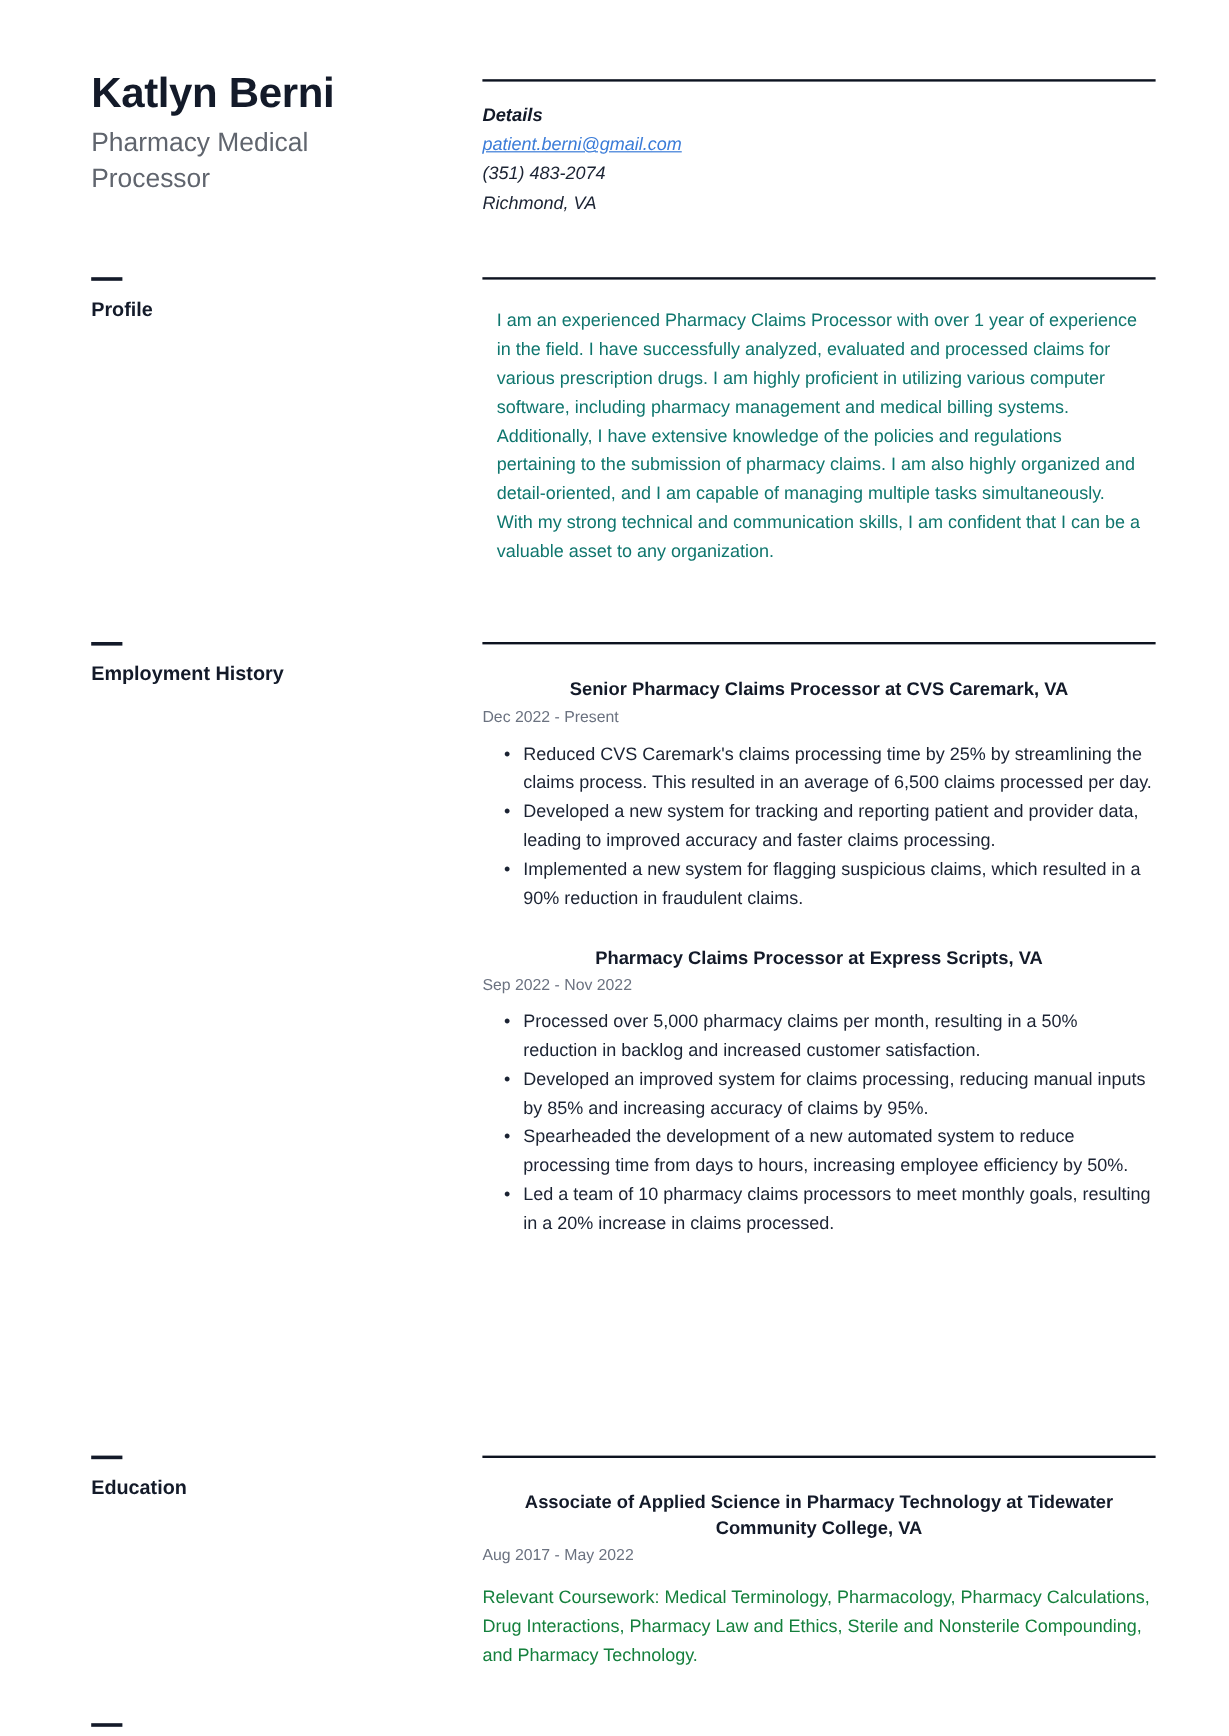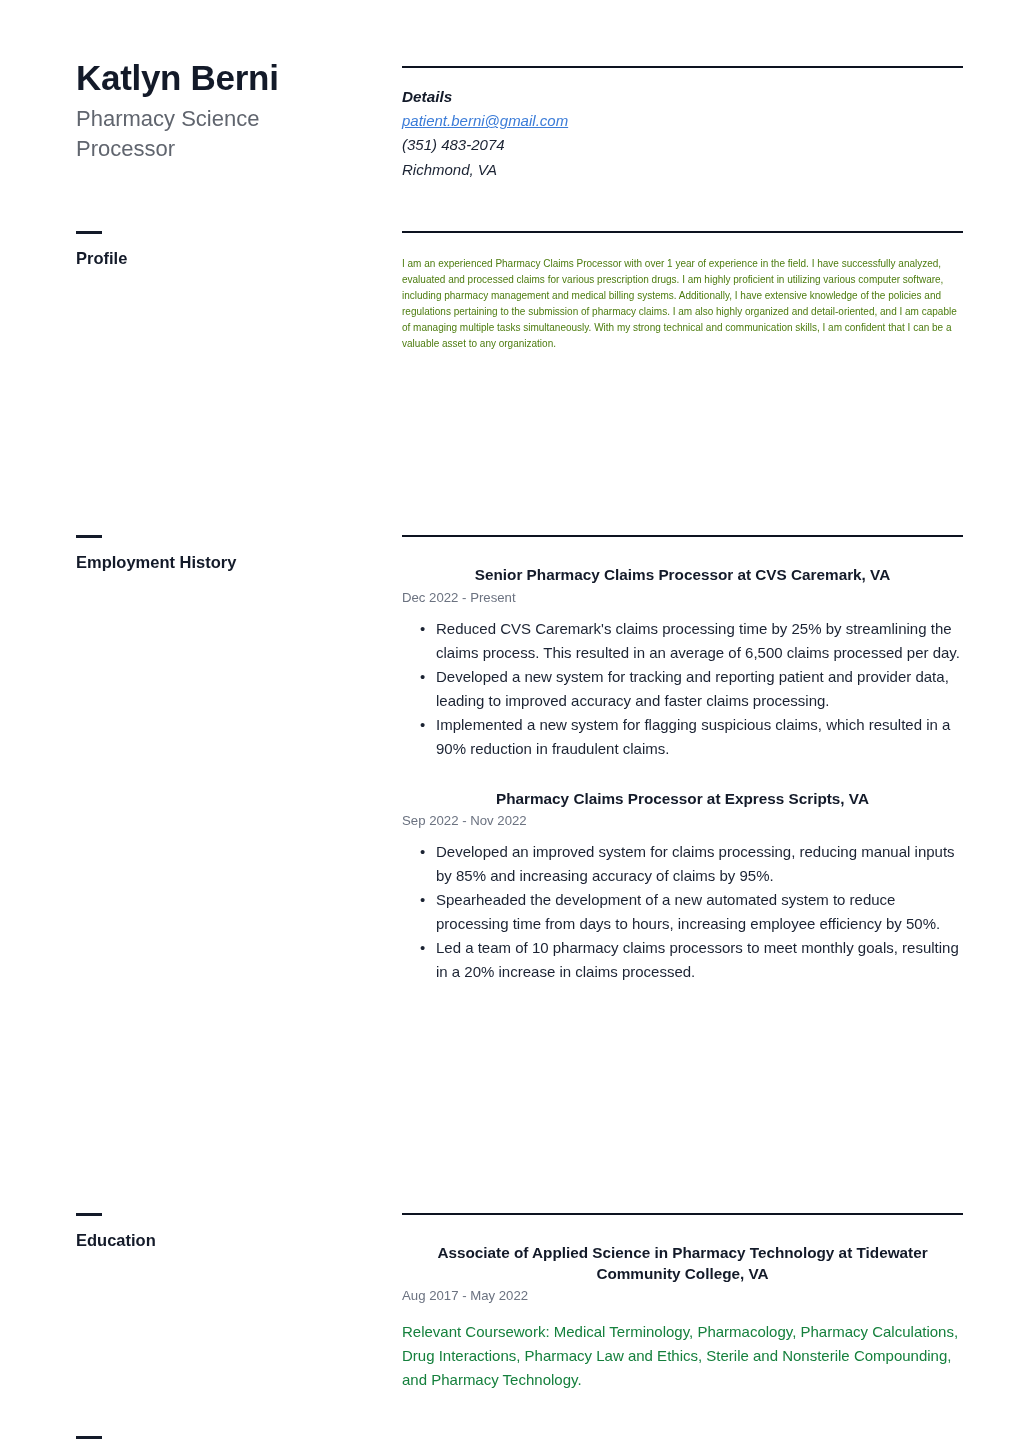--- a/index.html
+++ b/index.html
@@ -87,24 +87,24 @@
     text-align: center;
   }
   .block-sub {
     font-size: 13.2px;
     color: #6b7280;
     line-height: 1.5;
     margin: 2px 0 0 0;
   }
 
   .para {
-    font-size: 10px;
+    font-size: 15px;
     line-height: 1.60;
-    color: #4d7c0f;
-    margin: 0;
+    color: #0f766e;
+    margin: 12px;
   }
 
   ul.bullets {
     margin: 9px 0 0 0;
     padding-left: 34px;
     list-style: none;
   }
   ul.bullets li {
     font-size: 15px;
     line-height: 1.60;
@@ -148,21 +148,21 @@
     margin: 14px 0 0 0;
   }
 </style>
 </head>
 <body>
 
 <div class="page">
 
   <div class="header">
     <div class="name">Katlyn Berni</div>
-    <div class="job-title">Pharmacy Science Processor</div>
+    <div class="job-title">Pharmacy Medical Processor</div>
   </div>
 
   <div class="content-col" style="top:66px;font-style:italic;">
     <div class="rule"></div>
     <div style="margin-top:18px;">
       <div class="details-head">Details</div>
       <div>
         <a class="email-link" href="#">patient.berni@gmail.com</a>
       </div>
       <div class="details-line">(351) 483-2074</div>
@@ -195,20 +195,21 @@
         <li>Reduced CVS Caremark's claims processing time by 25% by streamlining the claims process. This resulted in an average of 6,500 claims processed per day.</li>
         <li>Developed a new system for tracking and reporting patient and provider data, leading to improved accuracy and faster claims processing.</li>
         <li>Implemented a new system for flagging suspicious claims, which resulted in a 90% reduction in fraudulent claims.</li>
       </ul>
     </div>
 
     <div style="margin-top:28px;">
       <div class="block-title">Pharmacy Claims Processor at Express Scripts, VA</div>
       <div class="block-sub">Sep 2022 - Nov 2022</div>
       <ul class="bullets">
+        <li>Processed over 5,000 pharmacy claims per month, resulting in a 50% reduction in backlog and increased customer satisfaction.</li>
         <li>Developed an improved system for claims processing, reducing manual inputs by 85% and increasing accuracy of claims by 95%.</li>
         <li>Spearheaded the development of a new automated system to reduce processing time from days to hours, increasing employee efficiency by 50%.</li>
         <li>Led a team of 10 pharmacy claims processors to meet monthly goals, resulting in a 20% increase in claims processed.</li>
       </ul>
     </div>
   </div>
 
   <div class="section-label" style="top:1213px;">
     <div class="label-dash"></div>
     <div class="label-text">Education</div>

